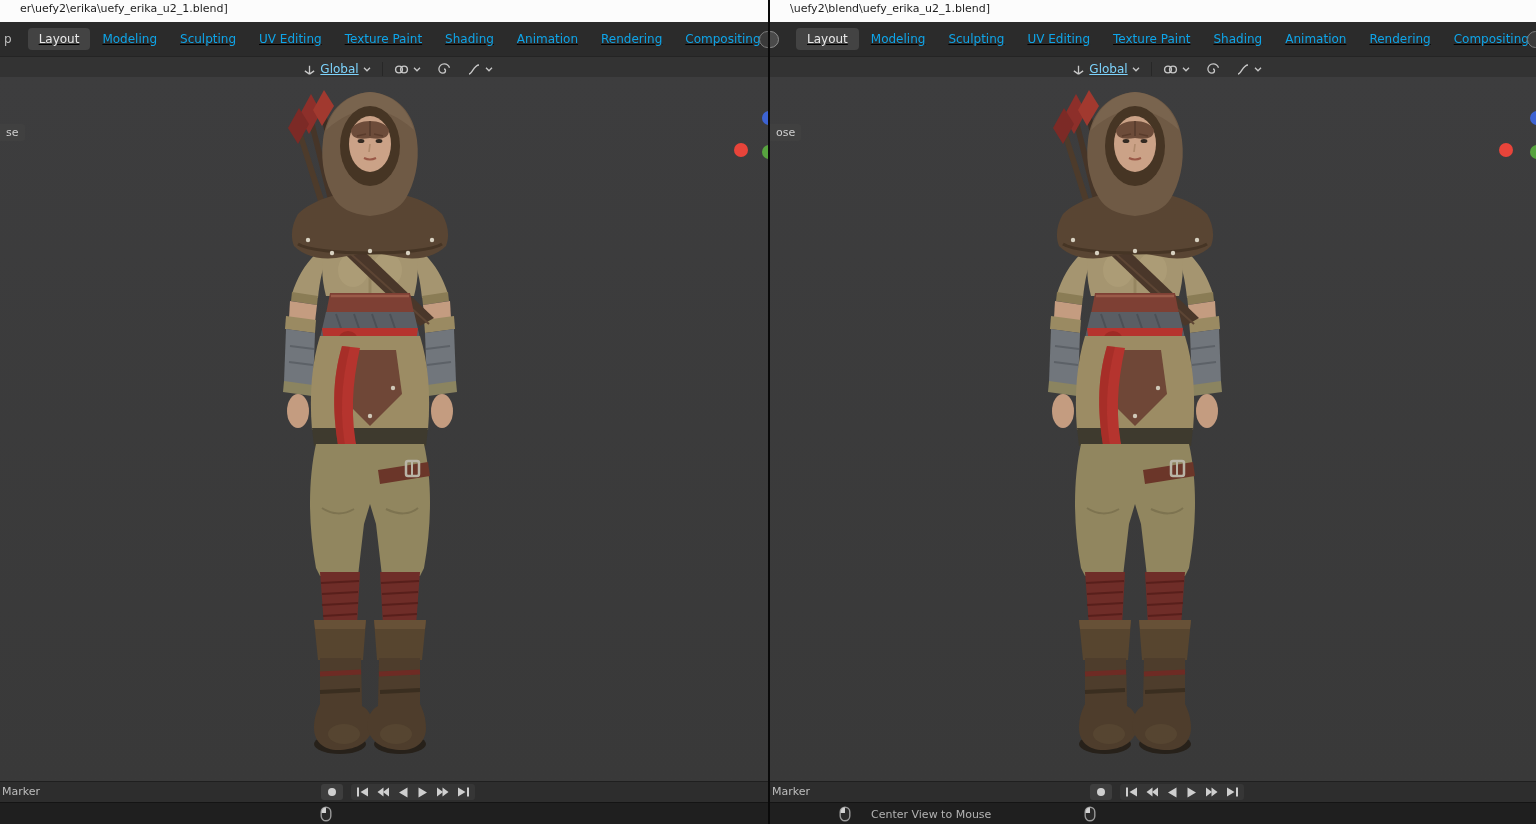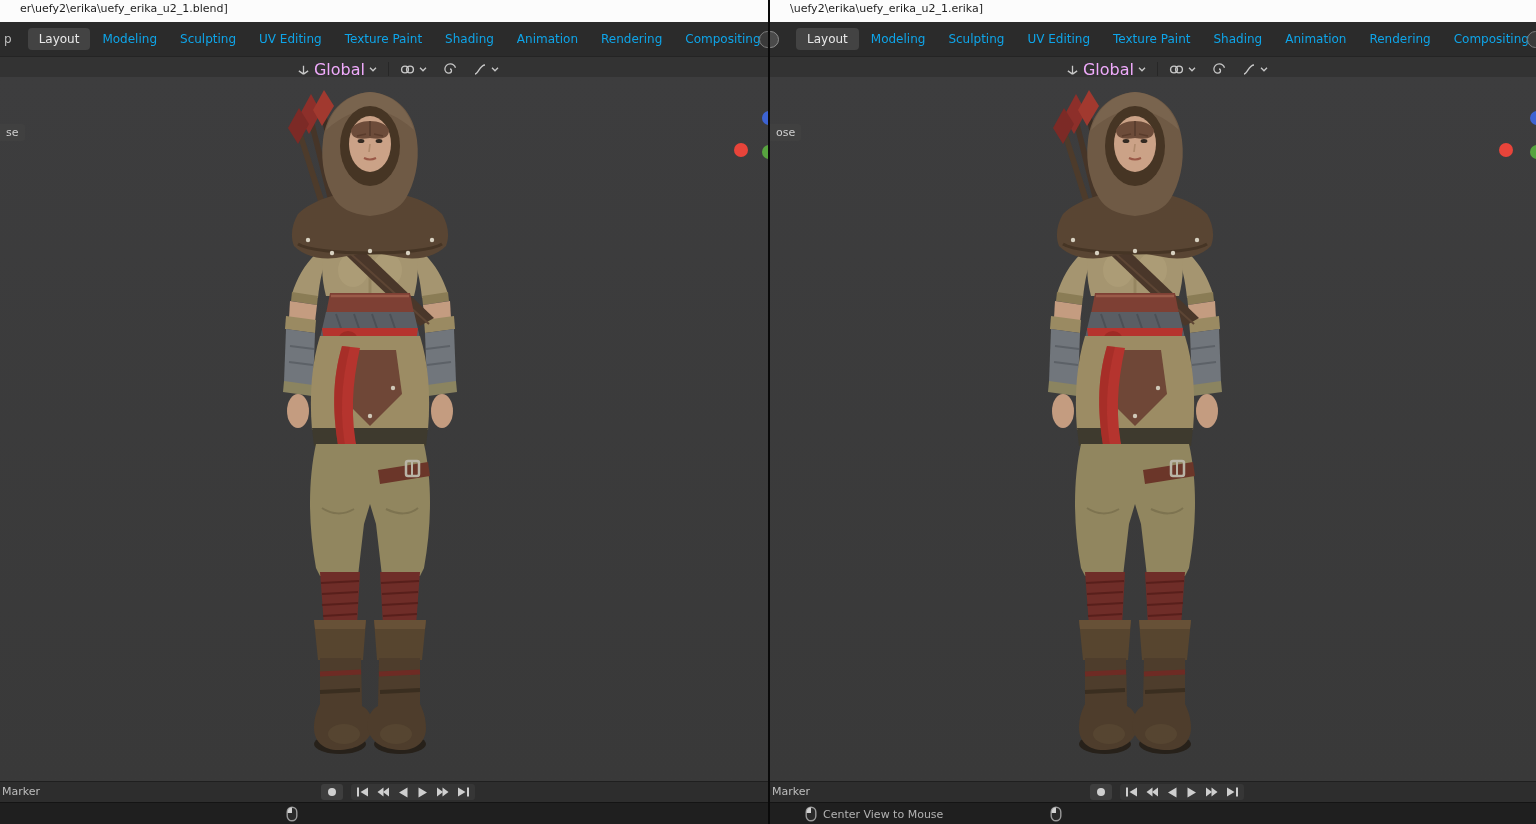--- a/index.html
+++ b/index.html
@@ -13,32 +13,32 @@
 
   
   .titlebar { height:22px; background:#fcfcfc; color:#1d1d1d; font-size:11px; line-height:17px;
               padding-left:20px; white-space:nowrap; overflow:hidden; }
 
   
   .topbar { position:relative; height:34px; background:#2b2b2b; display:flex; align-items:center; padding:0 2px; }
   .menu-partial { color:#bdbdbd; font-size:12px; margin:0 16px 0 2px; }
   .logo-partial { position:absolute; left:-8px; top:9px; width:17px; height:17px; border-radius:50%;
                   background:#4a4a4a; border:1.5px solid #8b8b8b; }
-  .tabs { display:flex; gap:1px; }
+  .tabs { display:flex; gap:1px;text-decoration:underline; }
   .tab { color:#0ea5e9; font-size:12px; padding:4px 11px; border-radius:4px; white-space:nowrap; cursor:default; }
   .tab.active { background:#434343; color:#e9e9e9; }
   .topbar-end-icon { position:absolute; right:-8px; top:9px; width:17px; height:17px; border-radius:50%;
                      background:#3a3a3a; border:1.5px solid #7d7d7d; }
 
   
   .vheader { position:relative; height:26px; background:#333333; border-top:1px solid #242424;
              border-bottom:1px solid #272727; display:flex; align-items:center; justify-content:center; }
   .vh-inner { display:flex; align-items:center; gap:6px; transform:translateX(14px); }
   .vh-cluster { display:flex; align-items:center; gap:4px; padding:2px 5px; border-radius:3px; }
-  .vh-cluster span { color:#f0abfc; font-size:16px; }
+  .vh-cluster span { color:#7dd3fc; font-size:12px;text-decoration:underline; }
   .vh-sep { width:1px; height:14px; background:#272727; }
   .vhicon { display:block; }
 
   
   .viewport { position:absolute; left:0; right:0; top:77px; bottom:43px;
               background:linear-gradient(#3d3d3e, #393939); overflow:hidden; }
   .mode-tag { position:absolute; left:0; top:3px; background:#404040; color:#cfcfcf; font-size:11px;
               padding:2px 6px; border-radius:0 3px 3px 0;margin-top:44px; }
   .gizmo-ball { position:absolute; width:14px; height:14px; border-radius:50%; }
   .gz-red   { background:#e8443a; top:66px; }
@@ -56,21 +56,21 @@
                display:flex; align-items:center; gap:8px; }
   .btn-rec { width:22px; height:16px; background:#3e3e3e; border-radius:3px;
              display:flex; align-items:center; justify-content:center; }
   .tgroup { display:flex; align-items:center; gap:2px; background:#363636; border-radius:3px; padding:2px 3px; }
   .tbtn { width:18px; height:12px; display:flex; align-items:center; justify-content:center; }
   .tbtn svg path, .tbtn svg rect { fill:#cfcfcf; }
 
   
   .statusbar { position:absolute; left:0; right:0; bottom:0; height:22px; background:#1f1f1f;
                border-top:1px solid #141414; color:#b2b2b2; font-size:11px; }
-  .sb-item { position:absolute; top:3px; display:flex; align-items:center; gap:6px; }
+  .sb-item { position:absolute; top:3px; display:flex; align-items:center; gap:20px;margin-left:34px; }
   #win-0 .sb-a { left:286px; }
   #win-1 .sb-a { left:35px; }
   #win-1 .sb-b { left:280px; }
 </style>
 </head>
 <body>
 <div class="screen">
 
 <svg width="0" height="0" style="position:absolute">
   <defs>
@@ -319,21 +319,21 @@
             <use href="#mouse-lmb"></use>
           </svg>
     </div>
   </div>
 </div>
 
 <div class="divider"></div>
 
 <div class="window" id="win-1">
   <div class="titlebar">
-    <span>\uefy2\erika\uefy_erika_u2_1.erika]</span>
+    <span>\uefy2\blend\uefy_erika_u2_1.blend]</span>
   </div>
 
   <div class="topbar">
     <div class="logo-partial"></div>
     <div class="tabs" style="margin-left:24px">
       <div class="tab active">Layout</div>
       <div class="tab">Modeling</div>
       <div class="tab">Sculpting</div>
       <div class="tab">UV Editing</div>
       <div class="tab">Texture Paint</div>

